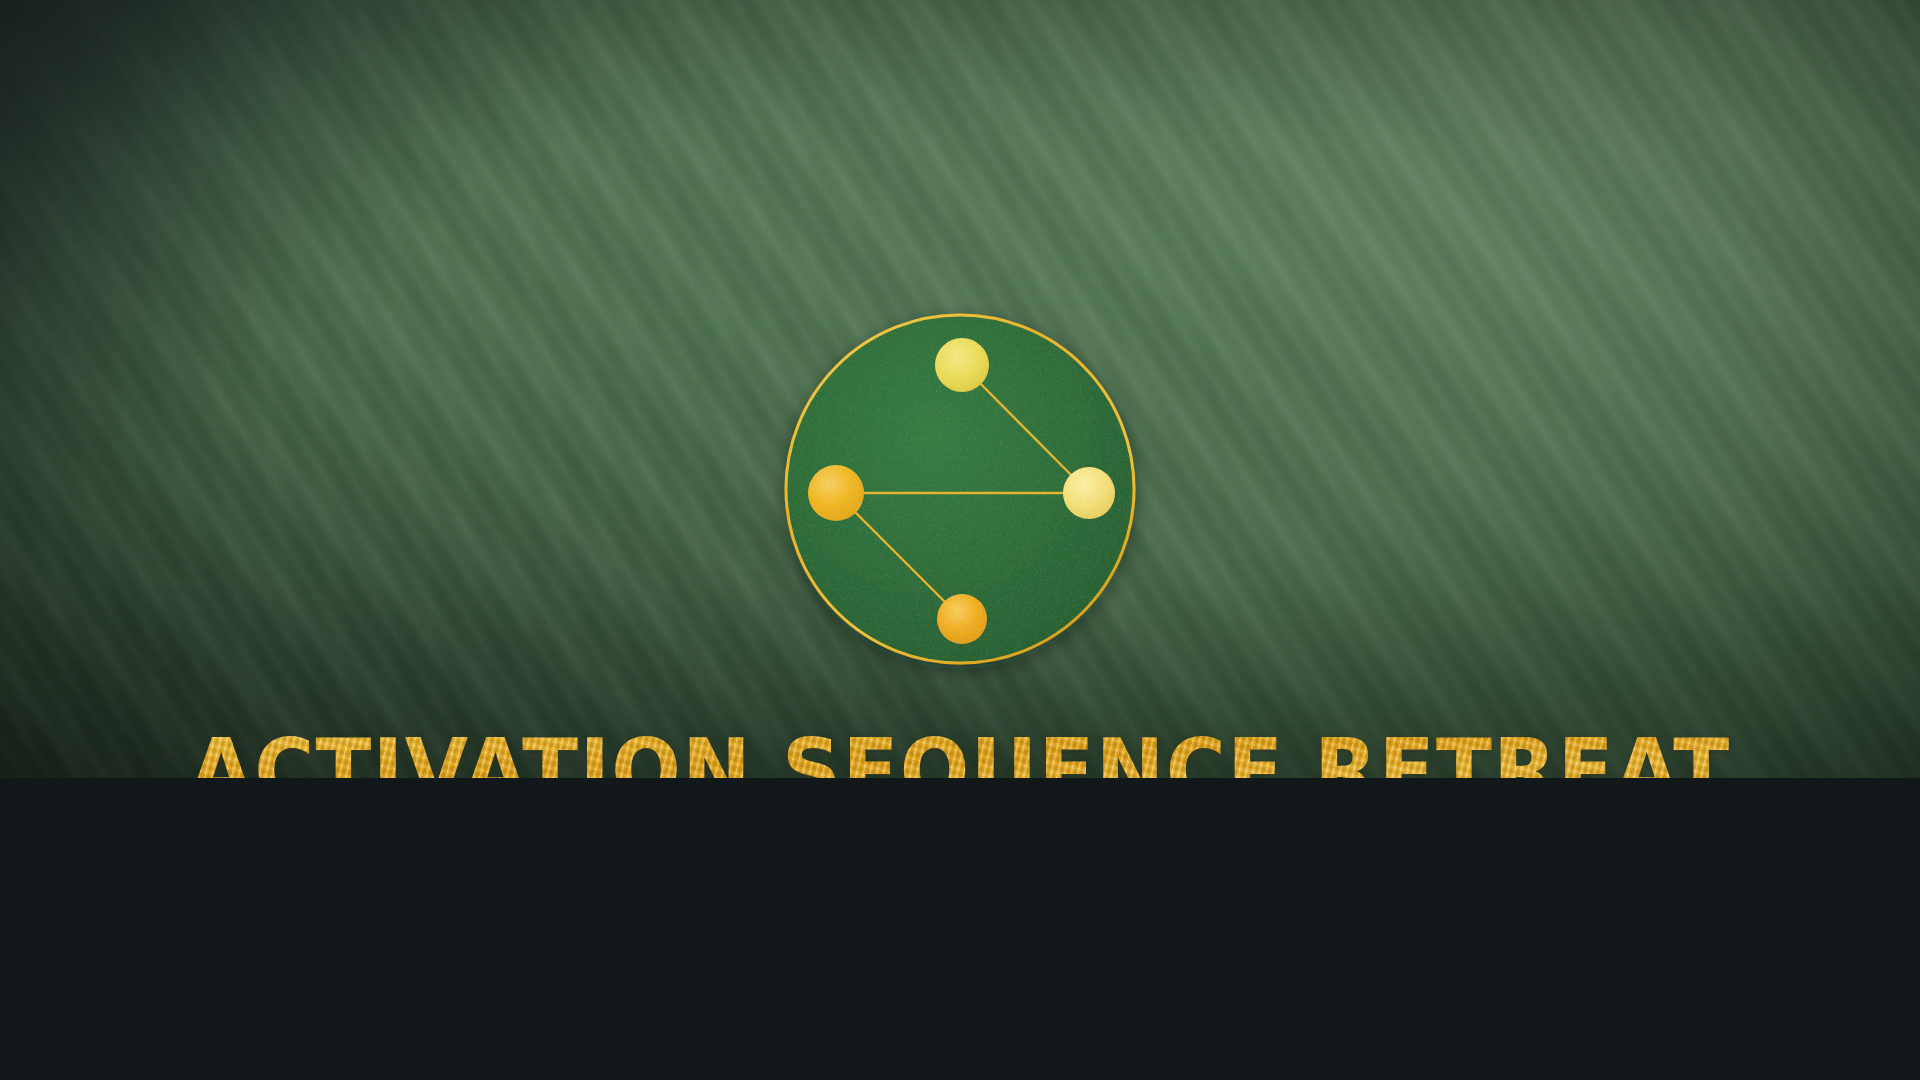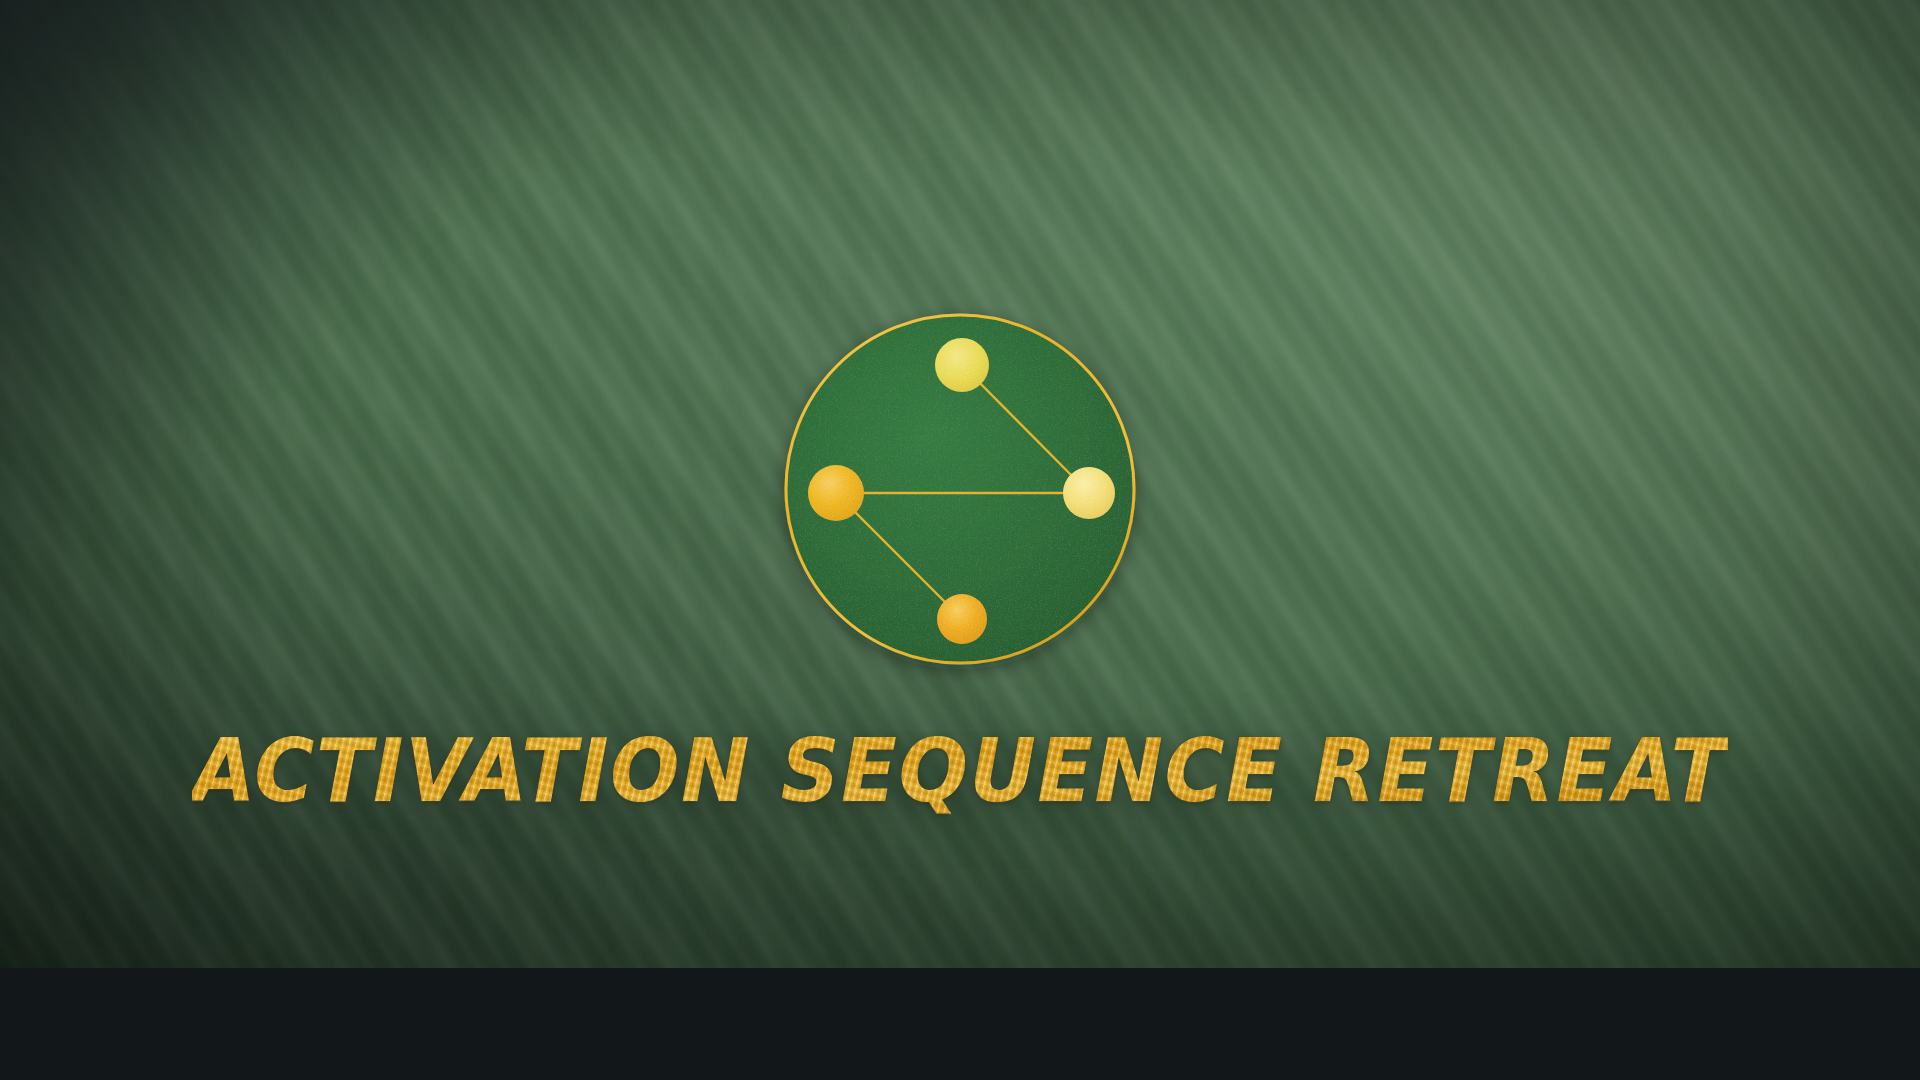--- a/index.html
+++ b/index.html
@@ -1,19 +1,19 @@
 <!DOCTYPE html>
 <html><head>
 <meta charset="utf-8">
 <title>Activation Sequence Retreat</title>
 <style>
   html,body{margin:0;padding:0;background:#12181a;}
   body{width:1920px;height:1080px;overflow:hidden;font-family:"Liberation Sans",sans-serif;}
 
-  #stage{position:relative;width:1920px;height:968px;overflow:hidden;background:#0f766e;font-style:italic;}
+  #stage{position:relative;width:1920px;height:778px;overflow:hidden;background:#0f766e;}
 
   
   .bg-layer{position:absolute;inset:-6%;pointer-events:none;}
 
   
   .bg-base{
     background:
       radial-gradient(120% 90% at 62% 34%, #567a58 0%, #4c6e4e 34%, #3f5f43 62%, #36533a 100%);
   }
   

